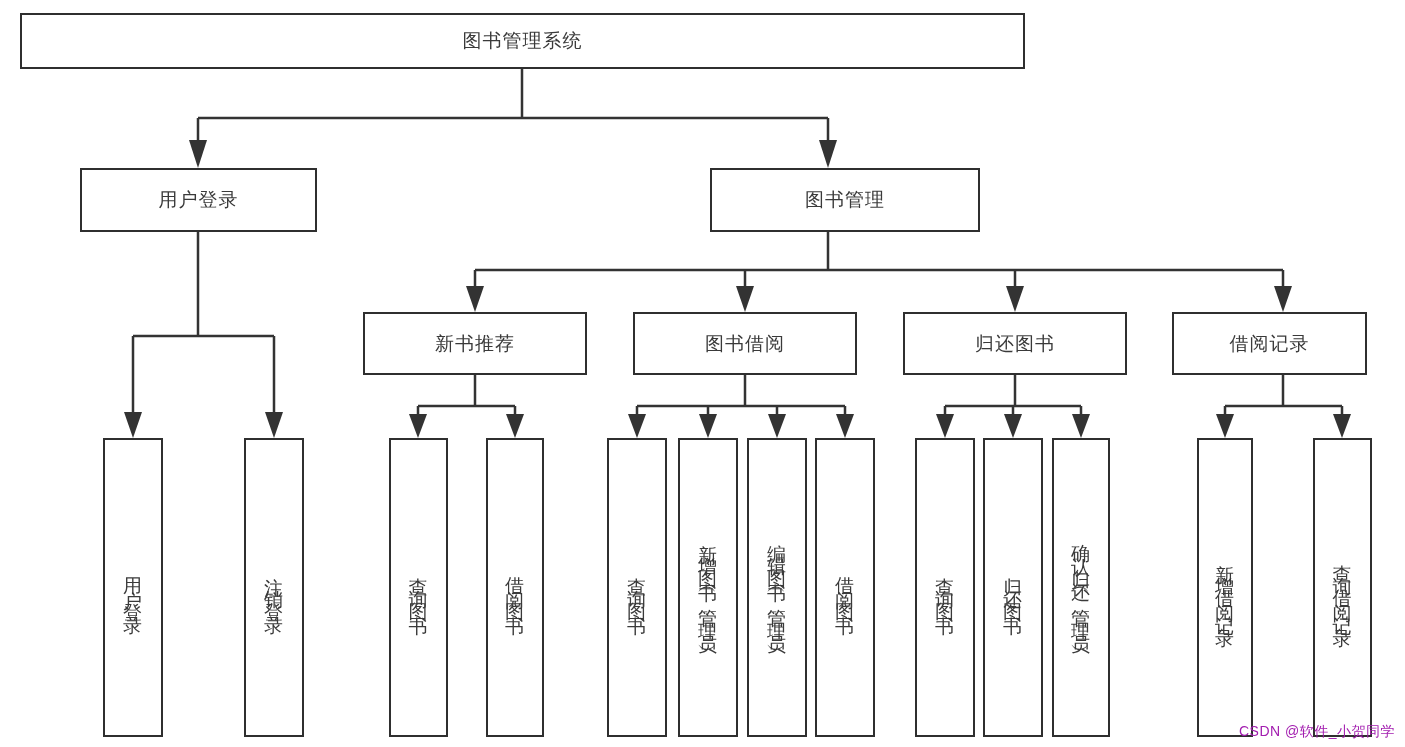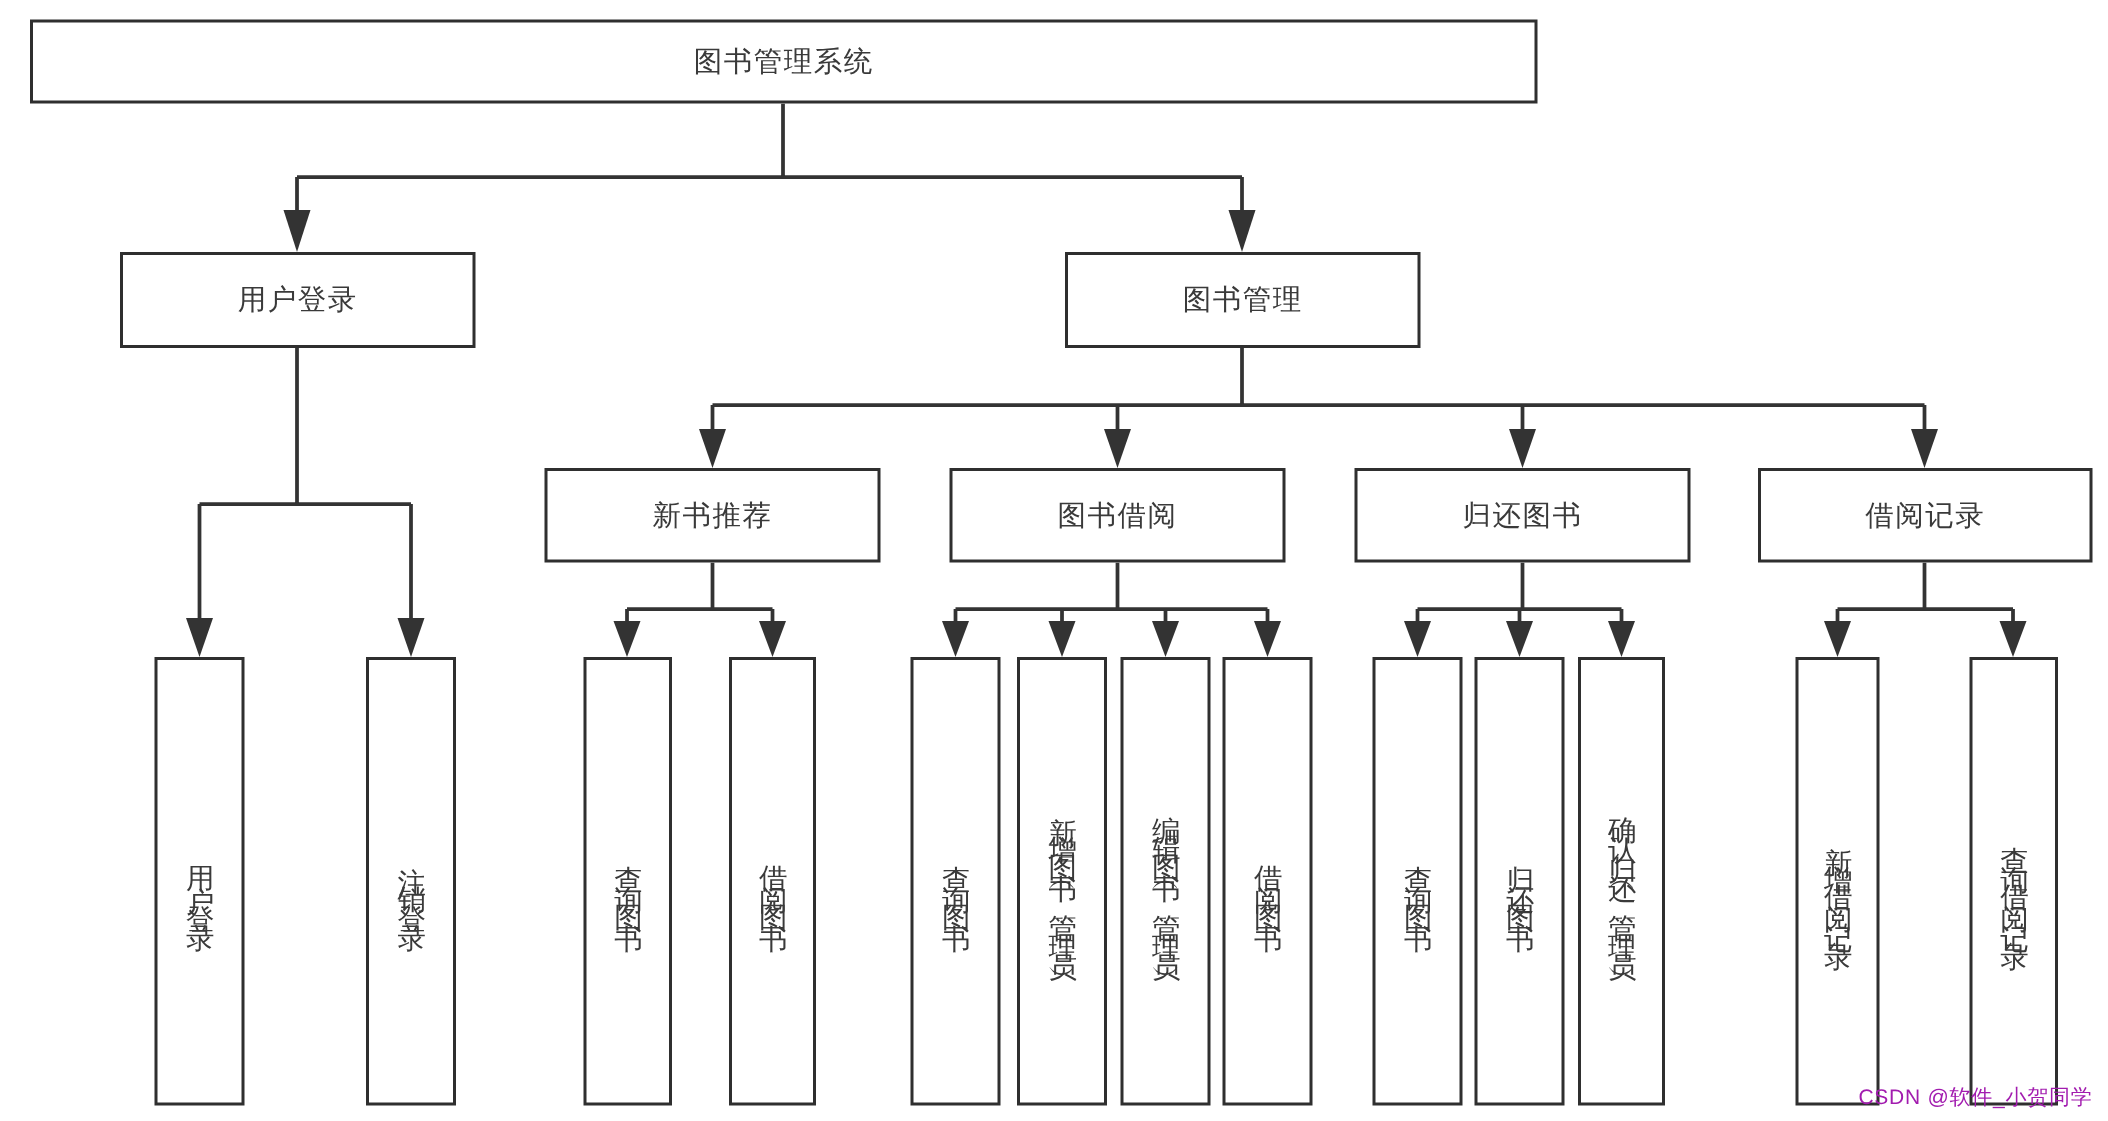--- a/index.html
+++ b/index.html
@@ -105,26 +105,26 @@
     <polygon points="1072,414 1090,414 1081,438"></polygon>
 
     <path d="M1283,375 V406 M1225,406 H1342 M1225,406 V414 M1342,406 V414"></path>
     <polygon points="1216,414 1234,414 1225,438"></polygon>
     <polygon points="1333,414 1351,414 1342,438"></polygon>
   </svg>
 
   <div class="box h" style="left:20px; top:13px; width:1005px; height:56px;">图书管理系统</div>
 
   <div class="box h" style="left:80px; top:168px; width:237px; height:64px;">用户登录</div>
-  <div class="box h" style="left:710px; top:168px; width:237px; height:64px;">图书管理</div>
+  <div class="box h" style="left:710px; top:168px; width:270px; height:64px;">图书管理</div>
 
   <div class="box h" style="left:633px; top:312px; width:224px; height:63px;">图书借阅</div>
   <div class="box h" style="left:363px; top:312px; width:224px; height:63px;">新书推荐</div>
   <div class="box h" style="left:903px; top:312px; width:224px; height:63px;">归还图书</div>
-  <div class="box h" style="left:1172px; top:312px; width:223px; height:63px;">借阅记录</div>
+  <div class="box h" style="left:1172px; top:312px; width:195px; height:63px;">借阅记录</div>
 
   <div class="box v" style="left:103px; top:438px; width:60px; height:299px;">
     <span class="vtext">用户登录</span>
   </div>
   <div class="box v" style="left:244px; top:438px; width:60px; height:299px;">
     <span class="vtext">注销登录</span>
   </div>
 
   <div class="box v" style="left:389px; top:438px; width:59px; height:299px;">
     <span class="vtext">查询图书</span>

